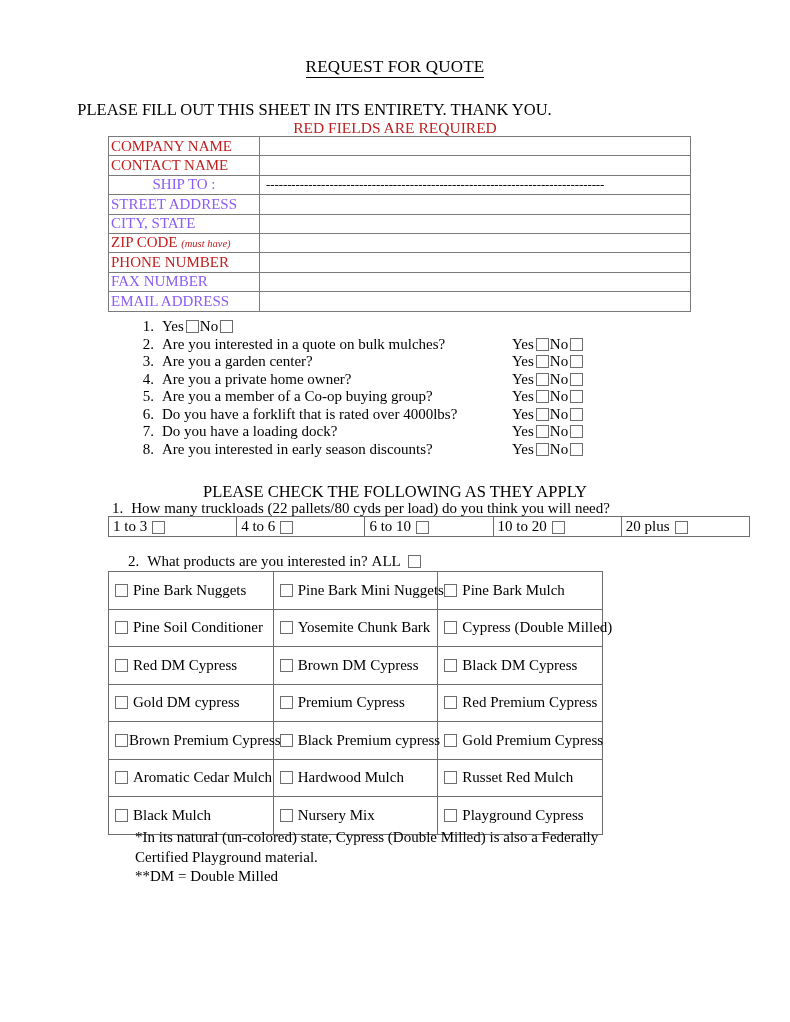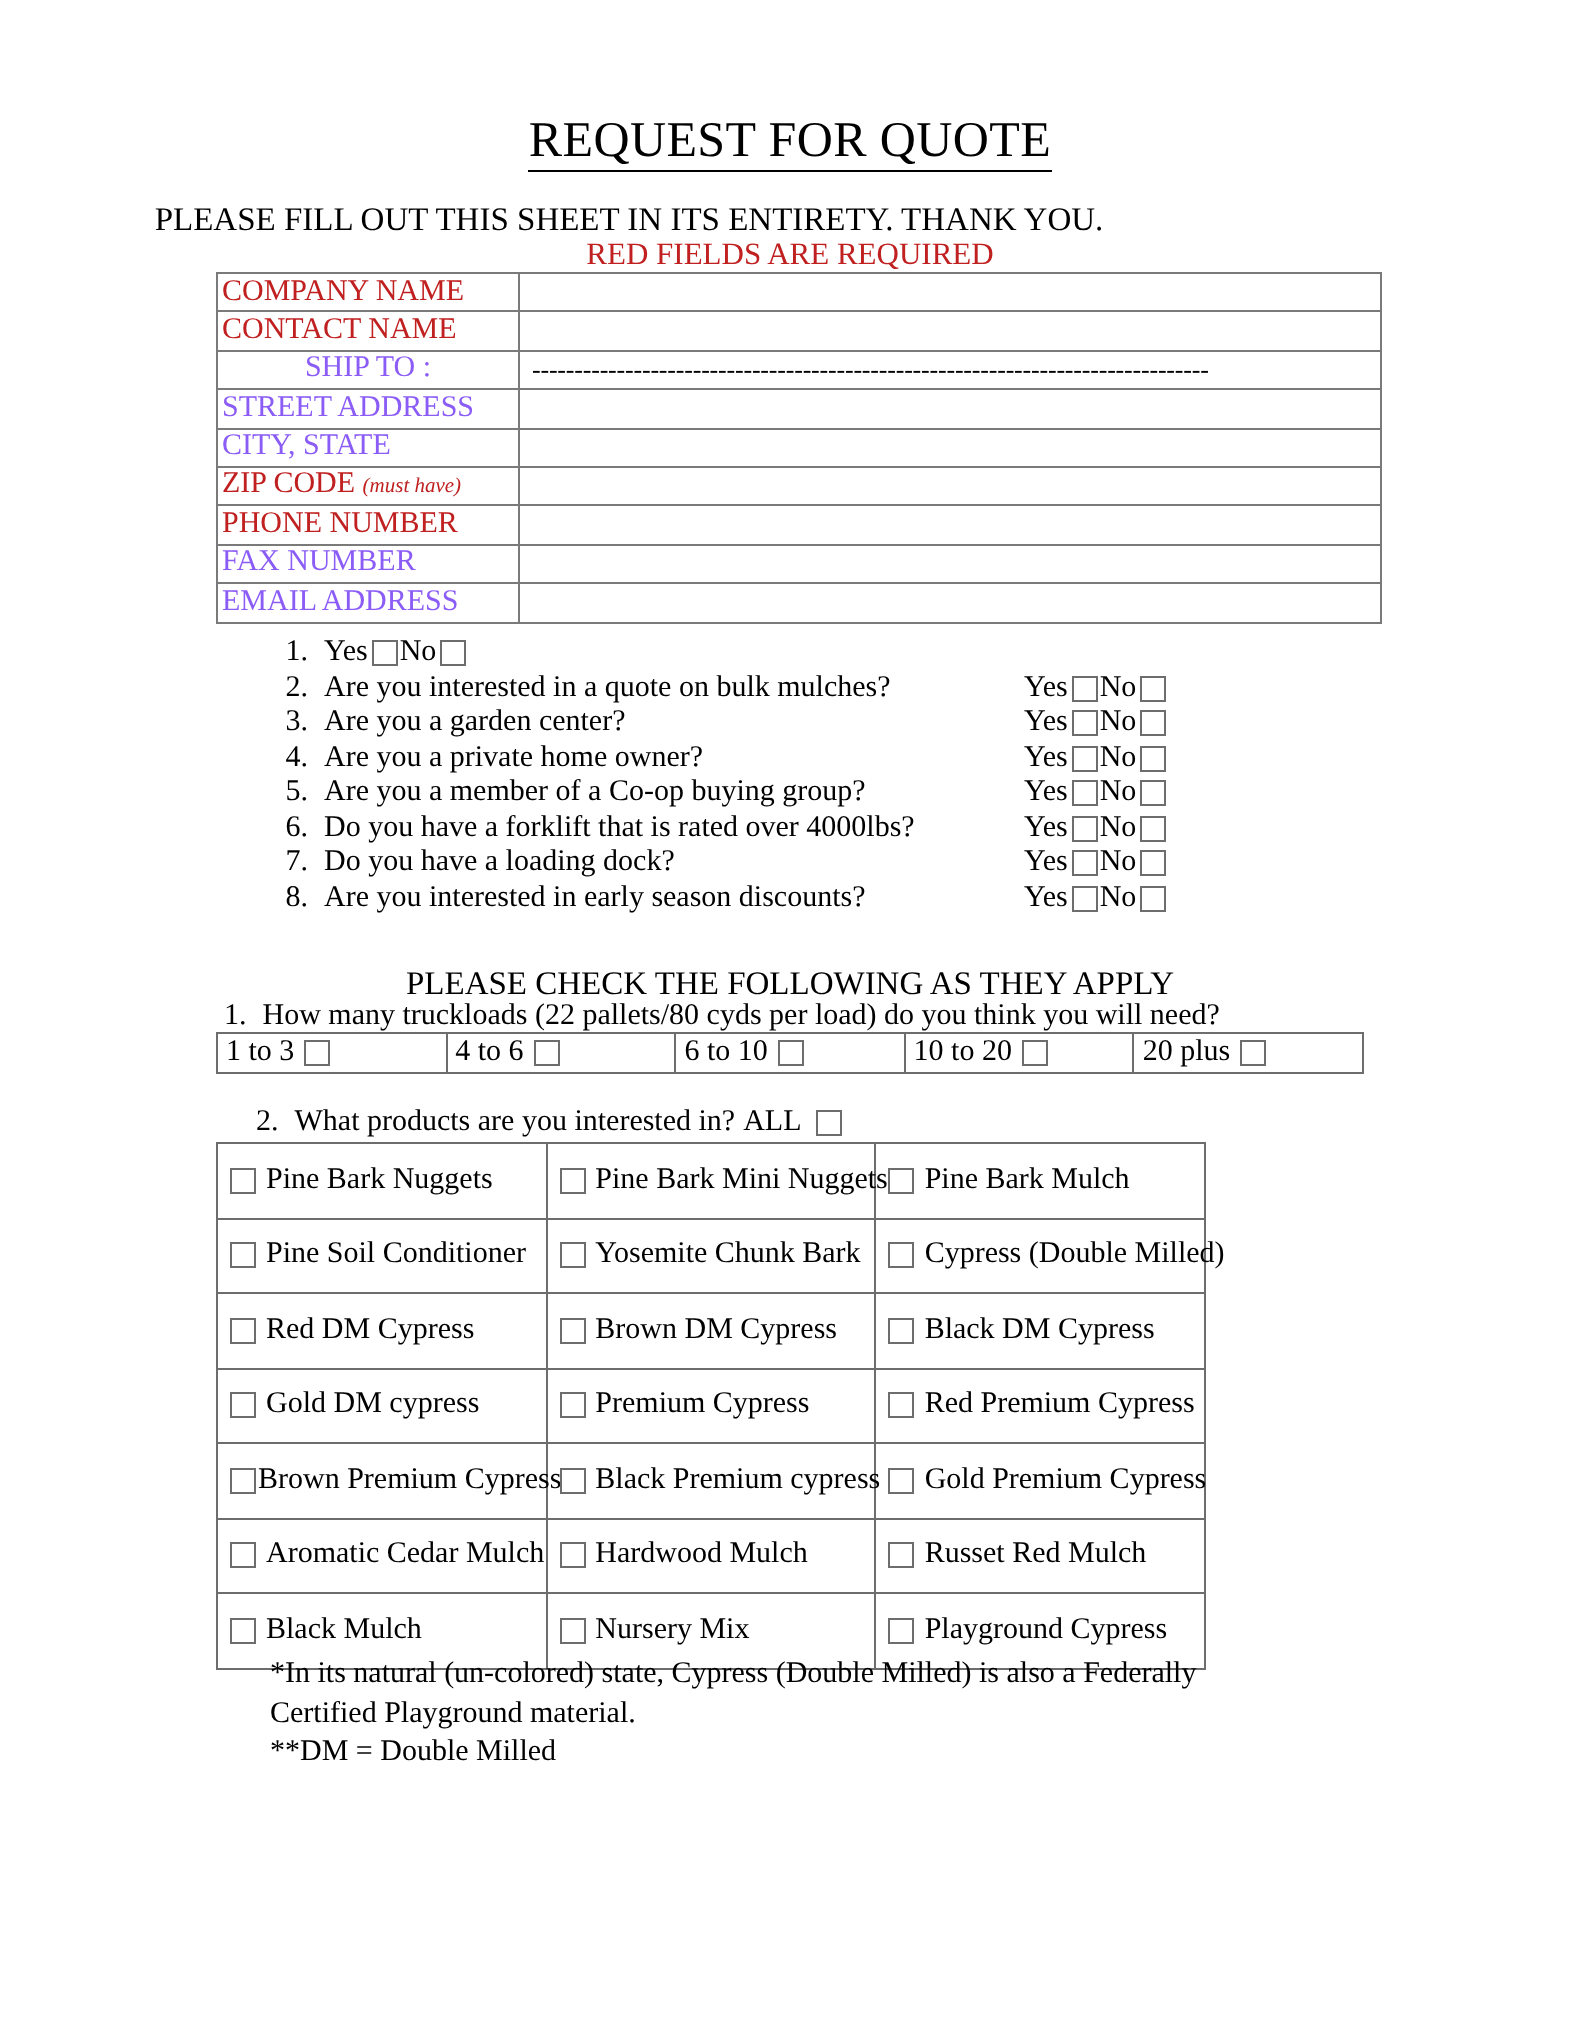--- a/index.html
+++ b/index.html
@@ -22,21 +22,21 @@
     padding: 0;
   }
 
   
   .doc-title {
     position: absolute;
     left: 0;
     top: 57px;
     width: 790px;
     text-align: center;
-    font-size: 25px;
+    font-size: 17px;
     letter-spacing: 0.2px;
   }
   .doc-title span {
     border-bottom: 1px solid #000;
     padding-bottom: 1px;
   }
 
   .instruction-1 {
     position: absolute;
     left: 0;
@@ -155,21 +155,21 @@
     font-size: 15px;
     white-space: nowrap;
   }
   .q1-line .num { padding-right: 8px; }
 
   
   .truck-table {
     position: absolute;
     left: 108px;
     top: 516px;
-    width: 574px;
+    width: 642px;
     border-collapse: collapse;
     table-layout: fixed;
   }
   .truck-table td {
     border: 1px solid #6d6d6d;
     height: 19px;
     font-size: 15px;
     padding: 0 4px;
     white-space: nowrap;
   }

